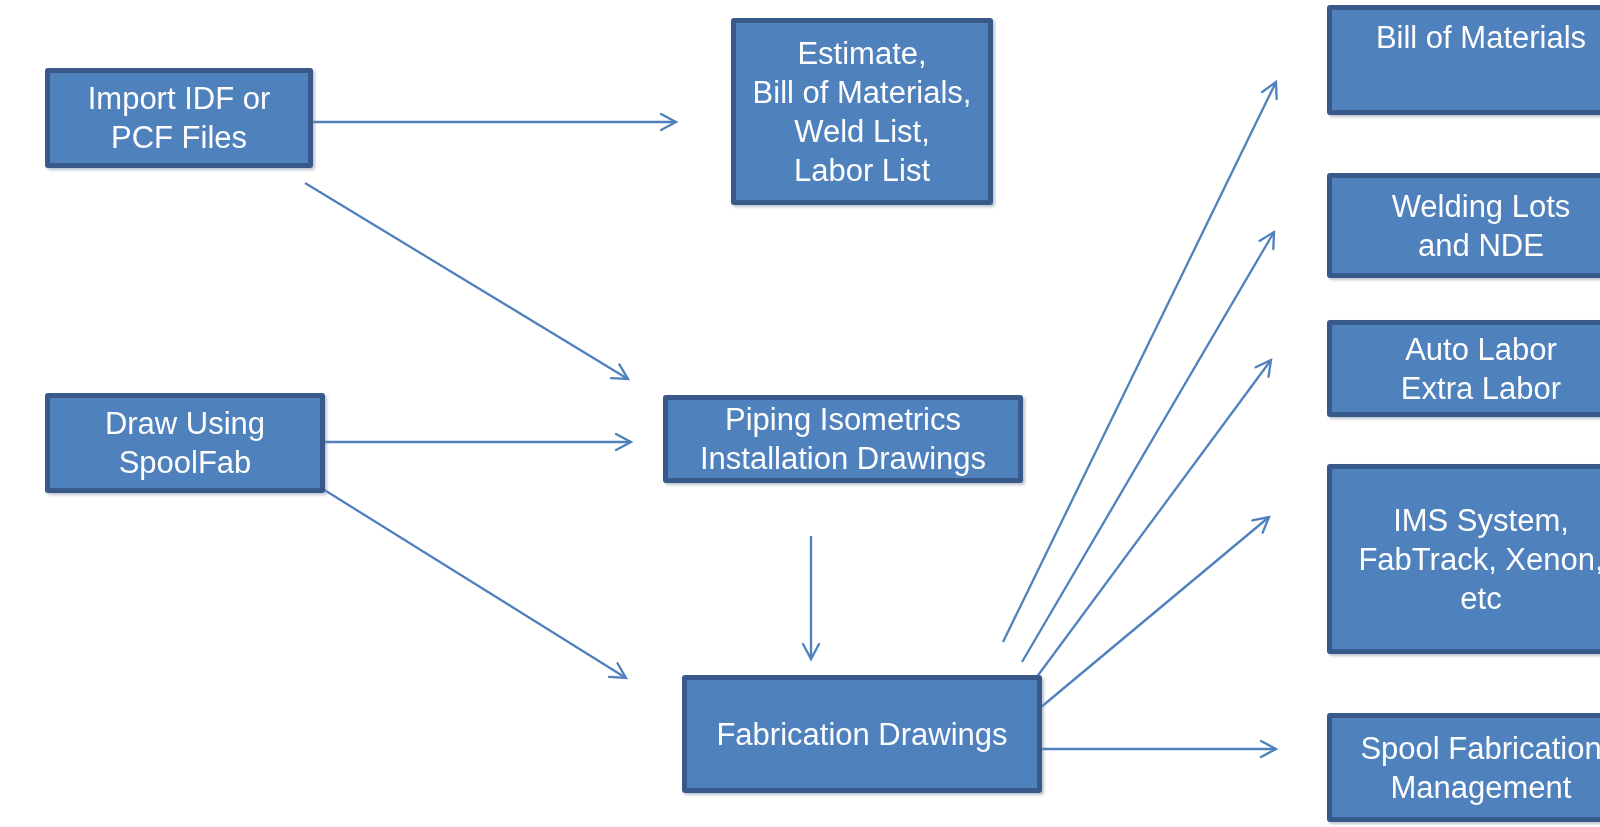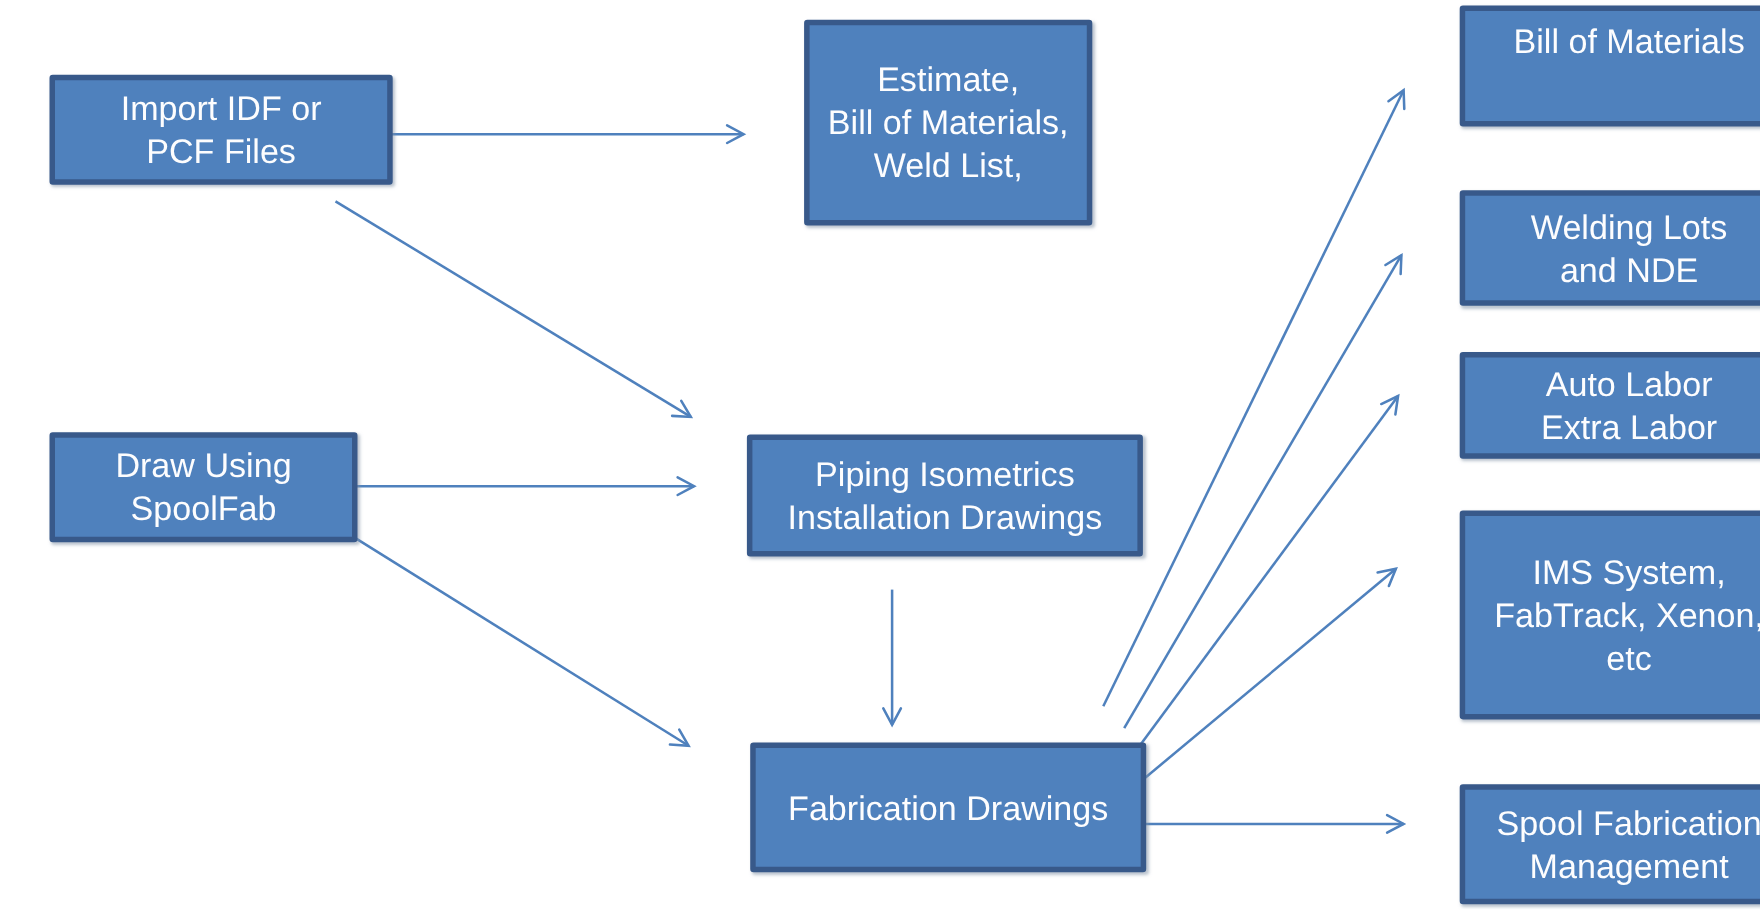--- a/index.html
+++ b/index.html
@@ -67,37 +67,38 @@
       <line x1="318" y1="486" x2="626" y2="678" marker-end="url(#arrowhead)"></line>
       <line x1="811" y1="536" x2="811" y2="659" marker-end="url(#arrowhead)"></line>
       <line x1="1003" y1="642" x2="1276" y2="82" marker-end="url(#arrowhead)"></line>
       <line x1="1022" y1="662" x2="1274" y2="232" marker-end="url(#arrowhead)"></line>
       <line x1="1022" y1="697" x2="1271" y2="360" marker-end="url(#arrowhead)"></line>
       <line x1="1022" y1="723" x2="1269" y2="517" marker-end="url(#arrowhead)"></line>
       <line x1="1034" y1="749" x2="1276" y2="749" marker-end="url(#arrowhead)"></line>
     </g>
   </svg>
 
-  <div class="node" style="left:5px; top:68px; width:312px; height:100px">
+  <div class="node" style="left:5px; top:68px; width:268px; height:100px">
     <span class="line">Import IDF or</span>
     <span class="line">PCF Files</span>
   </div>
 
   <div class="node" style="left:691px; top:18px; width:262px; height:187px">
     <span class="line">Estimate,</span>
     <span class="line">Bill of Materials,</span>
     <span class="line">Weld List,</span>
+    <span class="line">Labor List</span>
   </div>
 
   <div class="node" style="left:5px; top:393px; width:280px; height:100px">
     <span class="line">Draw Using</span>
     <span class="line">SpoolFab</span>
   </div>
 
-  <div class="node" style="left:639px; top:395px; width:360px; height:111px">
+  <div class="node" style="left:623px; top:395px; width:360px; height:88px">
     <span class="line">Piping Isometrics</span>
     <span class="line">Installation Drawings</span>
   </div>
 
   <div class="node" style="left:642px; top:675px; width:360px; height:118px">
     <span class="line">Fabrication Drawings</span>
   </div>
 
   <div class="node align-top" style="left:1287px; top:5px; width:308px; height:110px">
     <span class="line">Bill of Materials</span>

